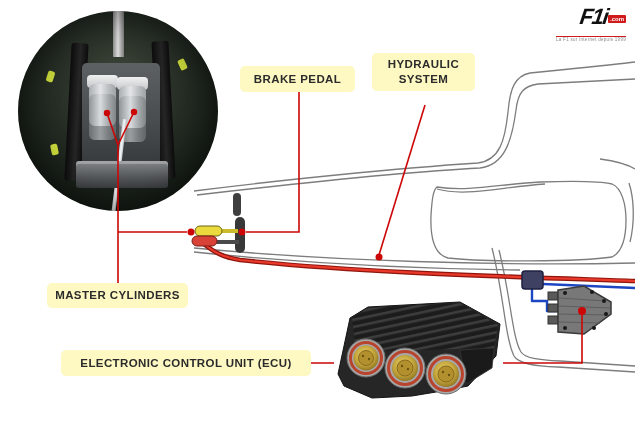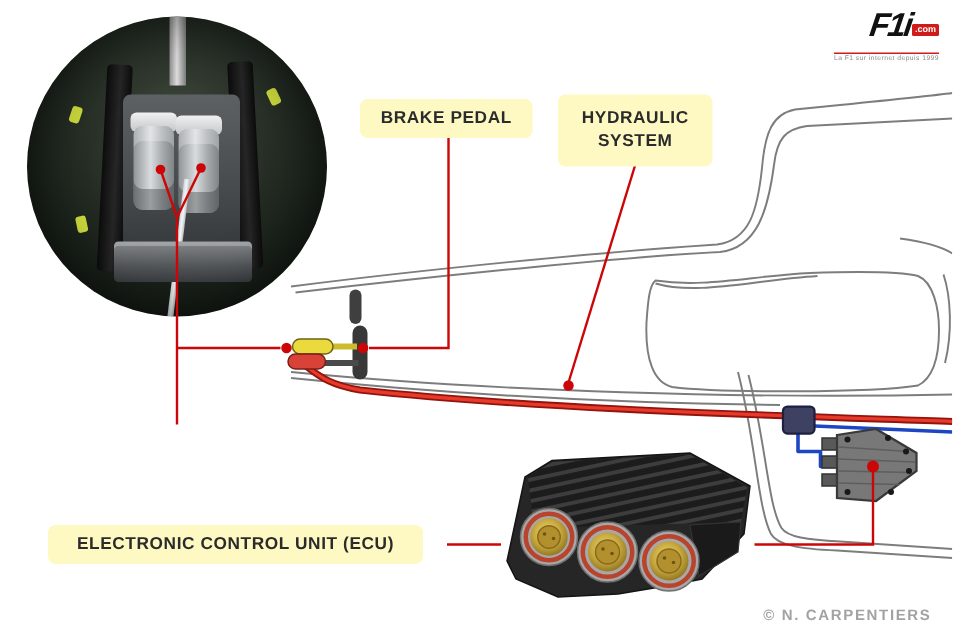--- a/index.html
+++ b/index.html
@@ -38,23 +38,23 @@
   
   svg.diagram{position:absolute;left:0;top:0;z-index:2;pointer-events:none;}
   
   .callout{
     position:absolute;z-index:3;background:#fef9c3;border-radius:5px;
     display:flex;align-items:center;justify-content:center;text-align:center;
     color:#2b2b2b;font-size:11.5px;font-weight:700;letter-spacing:.4px;line-height:1.3;
   }
   .nowrap{white-space:nowrap;}
   #label-brake{left:240px;top:66px;width:115px;height:26px;}
-  #label-hydraulic{left:372px;top:63px;width:103px;height:48px;padding:0 4px;box-sizing:border-box;}
+  #label-hydraulic{left:372px;top:53px;width:103px;height:38px;padding:0 4px;box-sizing:border-box;}
   #label-master{left:47px;top:283px;width:141px;height:25px;}
-  #label-ecu{left:32px;top:350px;width:250px;height:26px;}
+  #label-ecu{left:61px;top:350px;width:250px;height:26px;}
   
   .logo{position:absolute;right:9px;top:6px;z-index:3;text-align:right;line-height:1;}
   .logo .f1{font-style:italic;font-weight:900;font-size:22px;letter-spacing:-1.5px;color:#111;transform:skewX(-8deg);display:inline-block;}
   .logo .com{display:inline-block;background:#cf1b1b;color:#fff;font-size:6px;font-weight:700;padding:1px 2px;border-radius:1px;position:relative;top:-3px;margin-left:1px;}
   .logo .tagline{font-size:4.5px;color:#8a8a8a;letter-spacing:.3px;margin-top:1px;border-top:1px solid #cf1b1b;padding-top:1px;display:inline-block;}
   
   .credit{position:absolute;right:14px;bottom:7px;z-index:3;color:#a2a2a2;font-size:10px;font-weight:700;letter-spacing:1.1px;}
 </style>
 </head>
 <body>
@@ -186,24 +186,24 @@
       <circle cx="134" cy="112" r="3.2"></circle>
       <circle cx="191" cy="232" r="3.5"></circle>
       <circle cx="242" cy="232" r="3.5"></circle>
       <circle cx="379" cy="257" r="3.5"></circle>
       <circle cx="582" cy="311" r="4"></circle>
     </g>
   </svg>
 
   <div class="callout nowrap" id="label-brake">BRAKE PEDAL</div>
   <div class="callout" id="label-hydraulic">HYDRAULIC SYSTEM</div>
+  <div class="callout nowrap" id="label-master">MASTER CYLINDERS</div>
   <div class="callout nowrap" id="label-ecu">ELECTRONIC CONTROL UNIT (ECU)</div>
 
   <div class="logo">
     <div>
       <span class="f1">F1i</span><span class="com">.com</span>
     </div>
     <span class="tagline">La F1 sur internet depuis 1999</span>
   </div>
 
-  <div class="credit">© N. CARPENTIERS</div>
 
 </div>
 
 </body></html>

